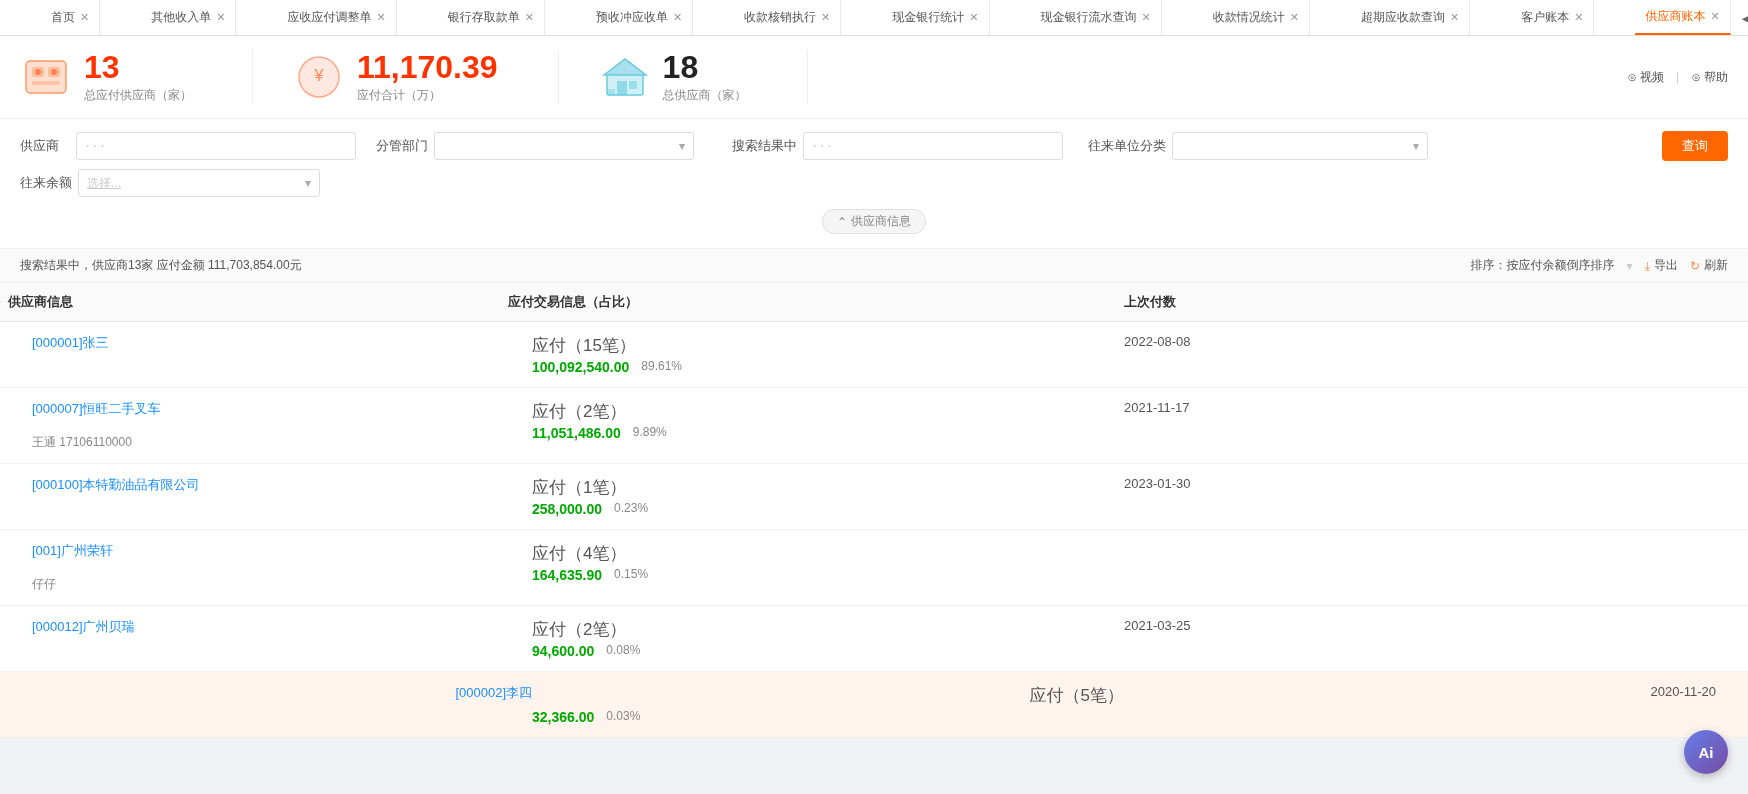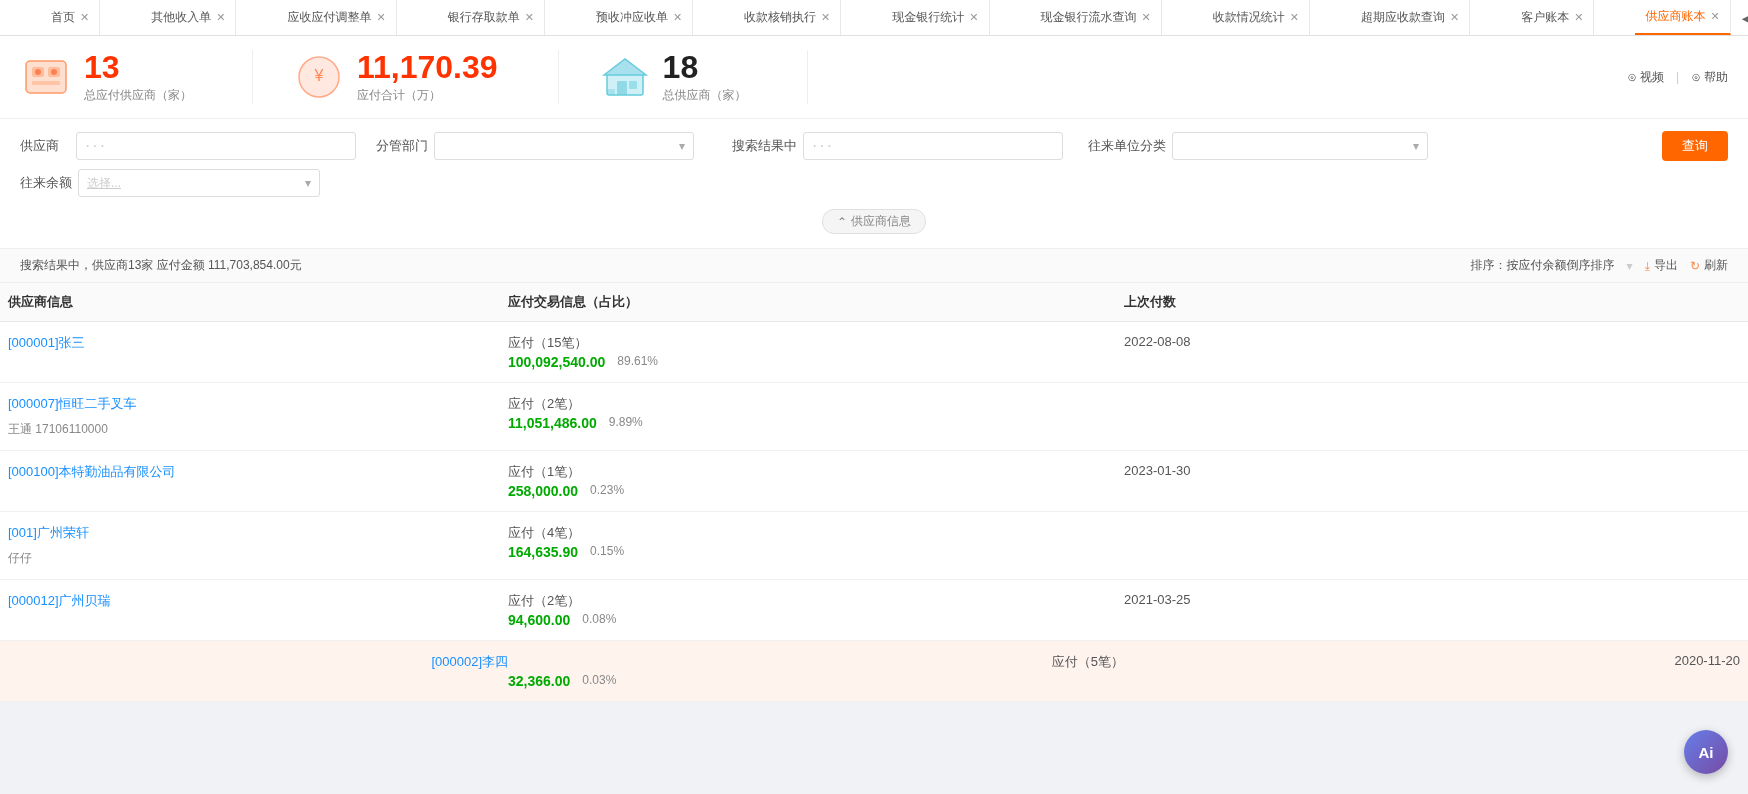--- a/index.html
+++ b/index.html
@@ -212,38 +212,38 @@
       padding: 10px 8px;
       background: #fafafa;
       border-bottom: 1px solid #e8e8e8;
       font-size: 13px;
       font-weight: bold;
       color: #333;
     }
     .table-row-item {
       display: grid;
       grid-template-columns: 500px 1fr 1fr;
-      padding: 12px 8px;
+      padding: 12px 32px;
       border-bottom: 1px solid #f0f0f0;
       align-items: start;
     }
     .table-row-item.highlighted { background: #fff3ee; text-align: right; }
     .supplier-link {
       color: #1890ff;
       text-decoration: none;
       font-size: 13px;
       cursor: pointer;
     }
     .supplier-sub {
       font-size: 12px;
       color: #888;
-      margin-top: 8px;
+      margin-top: 16px;
     }
     .tx-label {
-      font-size: 13px;
+      font-size: 17px;
       color: #555;
     }
     .tx-amount {
       font-size: 14px;
       color: #00aa00;
       font-weight: bold;
       margin-top: 2px;
       cursor: pointer;
     }
     .tx-percent {
@@ -476,20 +476,21 @@
         <a class="supplier-link">[000007]恒旺二手叉车</a>
         <div class="supplier-sub">王通  17106110000</div>
       </div>
       <div>
         <div class="tx-label">应付（2笔）</div>
         <div class="tx-row">
           <span class="tx-amount">11,051,486.00</span>
           <span class="tx-percent">9.89%</span>
         </div>
       </div>
+      <div class="last-pay">2021-11-17</div>
     </div>
 
     <div class="table-row-item">
       <div>
         <a class="supplier-link">[000100]本特勤油品有限公司</a>
         <div class="supplier-sub"></div>
       </div>
       <div>
         <div class="tx-label">应付（1笔）</div>
         <div class="tx-row">

